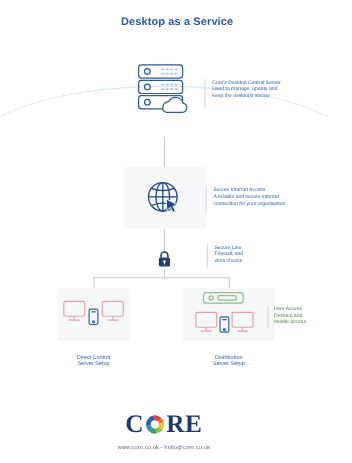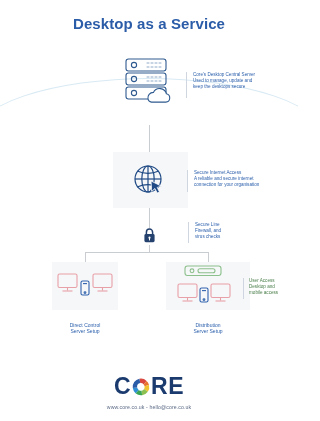--- a/index.html
+++ b/index.html
@@ -18,24 +18,25 @@
     overflow: hidden;
   }
 
   
   .title {
     position: absolute;
     top: 15px;
     left: 0;
     width: 298px;
     text-align: center;
-    font-size: 15px;
+    font-size: 10px;
     font-weight: bold;
     color: #2b5ca8;
     letter-spacing: 0.1px;
+    padding-left: 12px;
   }
 
   
   .arc {
     position: absolute;
     left: -28px;
     top: 78px;
     width: 354px;
     height: 120px;
     border: 1px solid #d9eaf4;
@@ -140,20 +141,21 @@
     height: 48px;
   }
 
   
   .logo {
     position: absolute;
     left: 0;
     top: 374px;
     width: 298px;
     text-align: center;
+    font-family: Liberation Serif, serif;
   }
   .logo-inner {
     display: inline-block;
     position: relative;
     height: 24px;
   }
   .logo-text {
     font-size: 23px;
     font-weight: bold;
     color: #1b3b6f;

